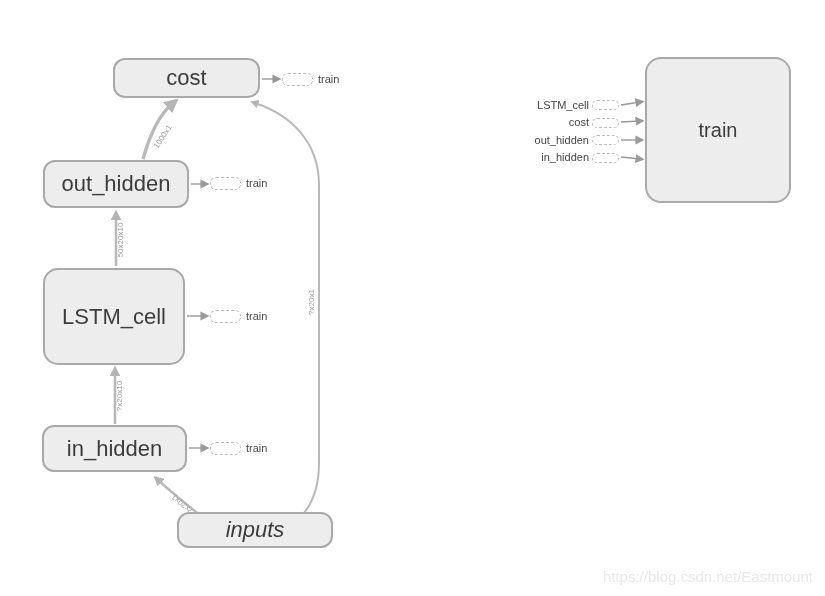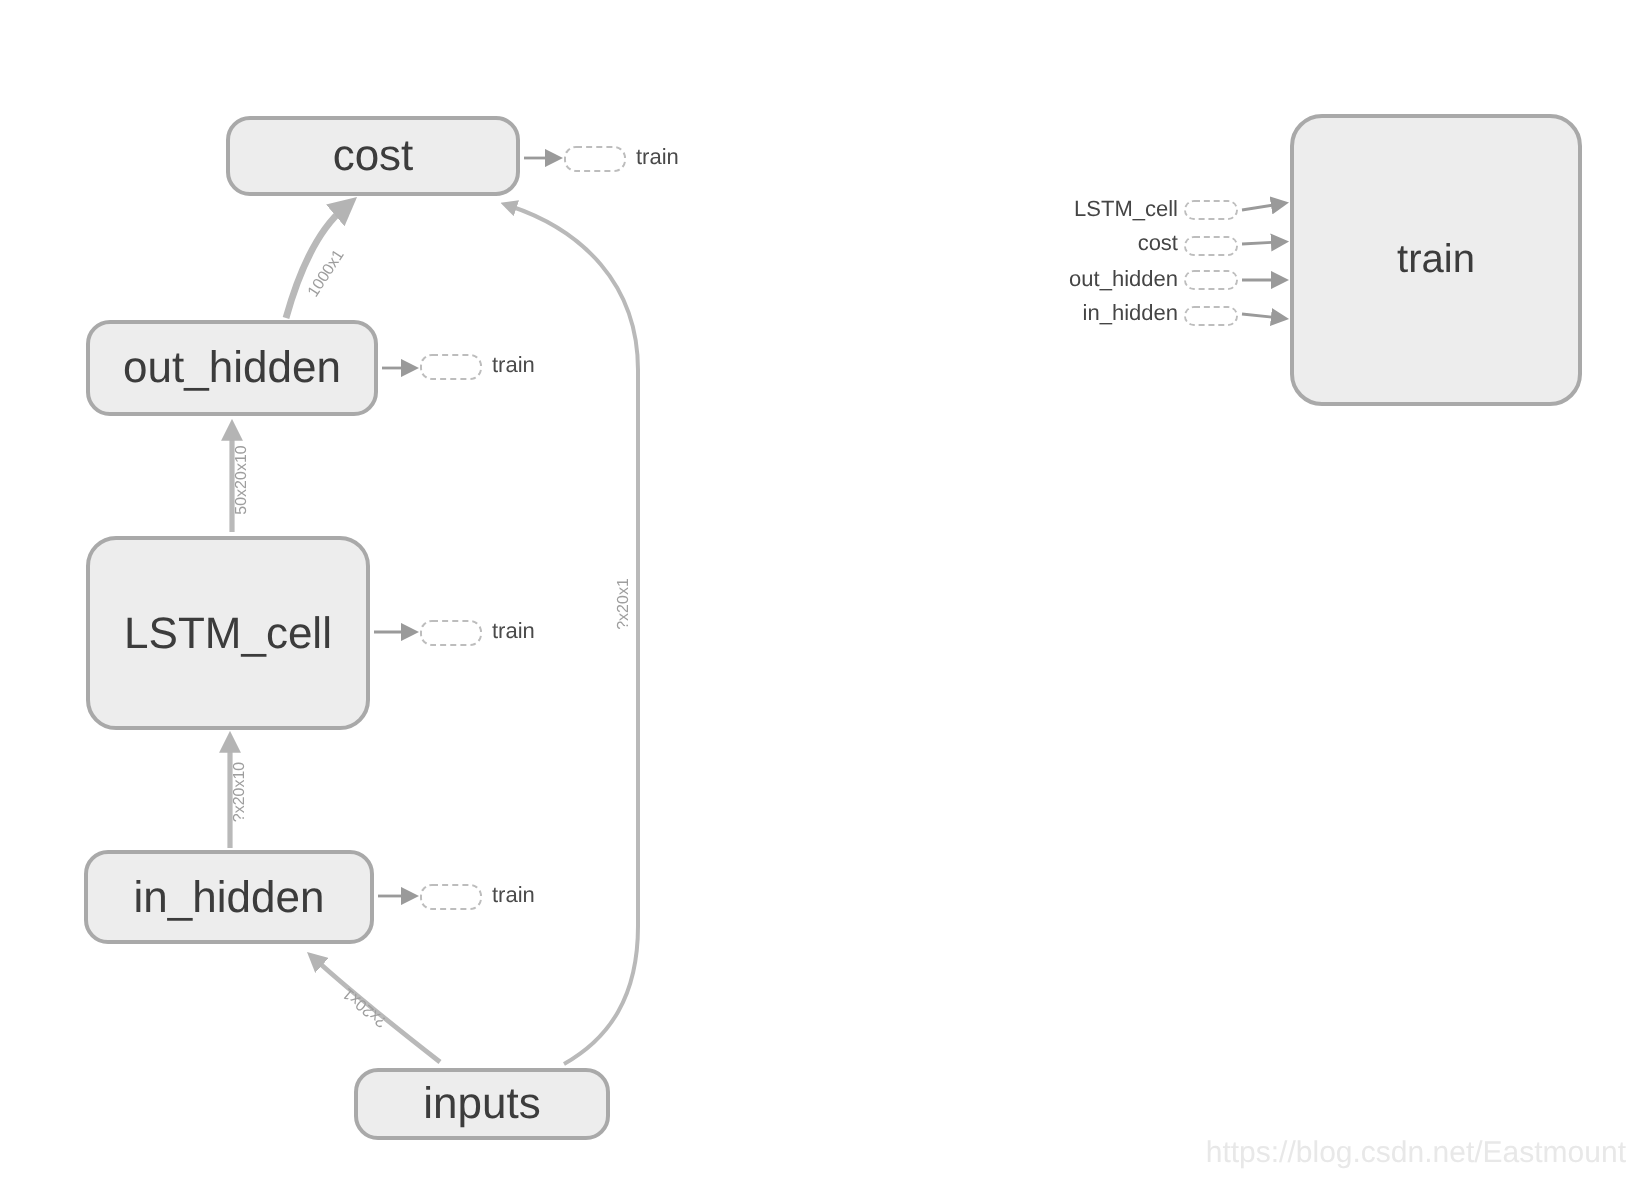--- a/index.html
+++ b/index.html
@@ -12,21 +12,21 @@
     position:absolute;box-sizing:border-box;
     background:#ededed;border:2px solid #a9a9a9;border-radius:12px;
     display:flex;align-items:center;justify-content:center;
     color:#3c3c3c;font-size:22px;cursor:pointer;
   }
   .node span{pointer-events:none;}
   #node-cost      {left:113px;top:58px;width:147px;height:40px;}
   #node-out-hidden{left:43px;top:160px;width:146px;height:48px;}
   #node-lstm-cell {left:43px;top:268px;width:142px;height:97px;border-radius:15px;}
   #node-in-hidden {left:42px;top:425px;width:145px;height:47px;}
-  #node-inputs    {left:177px;top:534px;width:128px;height:36px;}
+  #node-inputs    {left:177px;top:512px;width:156px;height:36px;font-style:italic;}
   #node-train     {left:645px;top:57px;width:146px;height:146px;border-radius:16px;font-size:20px;}
   .ann-box{
     position:absolute;box-sizing:border-box;width:31px;height:13px;
     background:#ffffff;border:1px dashed #bdbdbd;border-radius:6px;cursor:pointer;
   }
   .ann-label{
     position:absolute;height:13px;line-height:13px;
     font-size:11px;color:#4a4a4a;white-space:nowrap;
   }
   .port-label{

